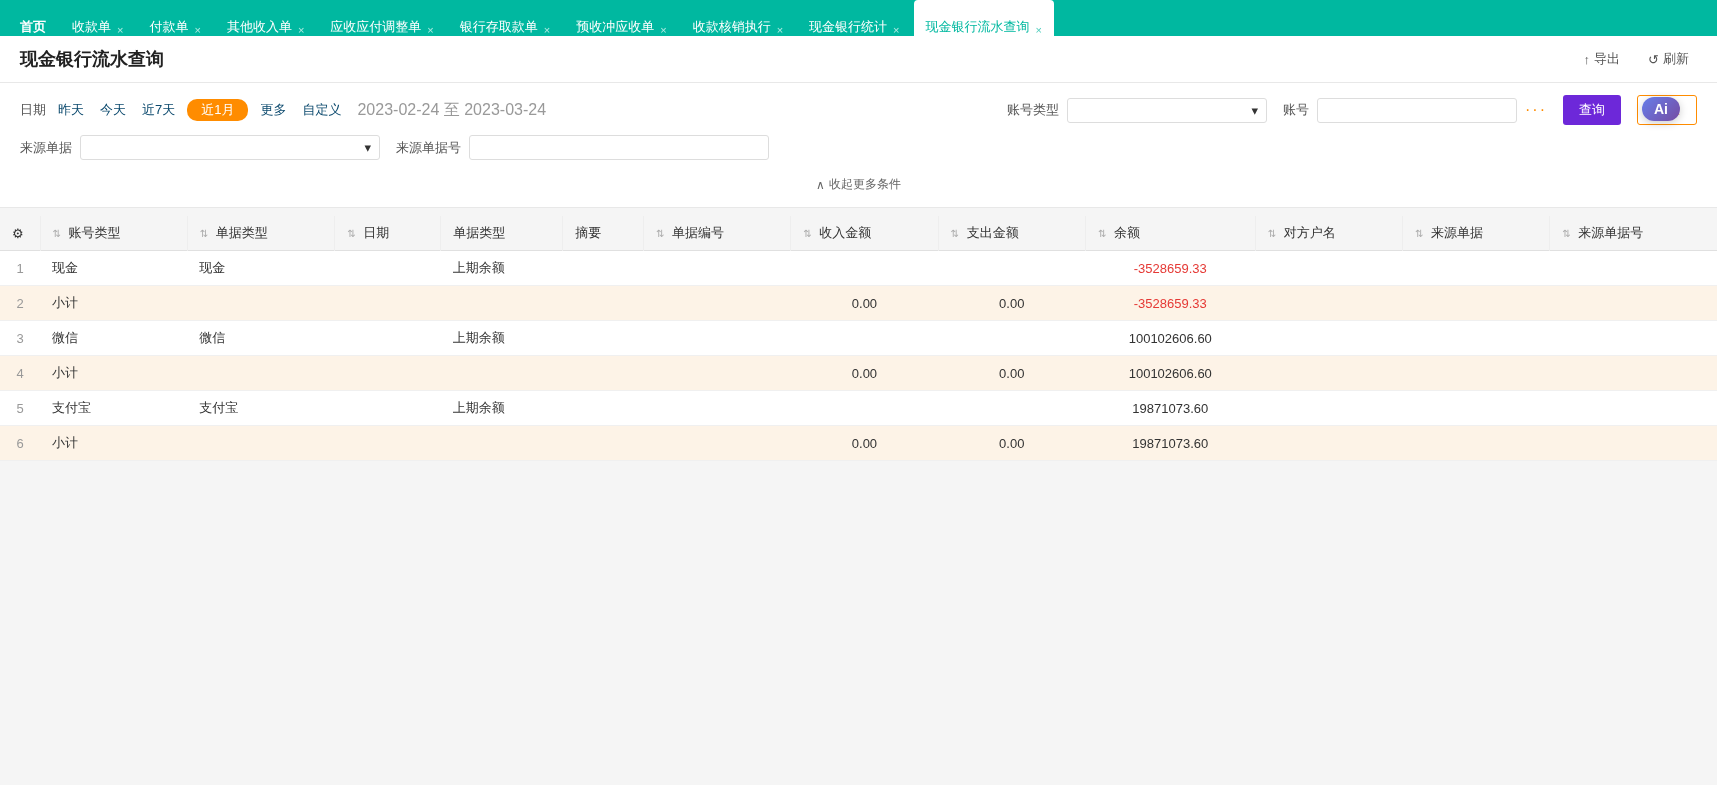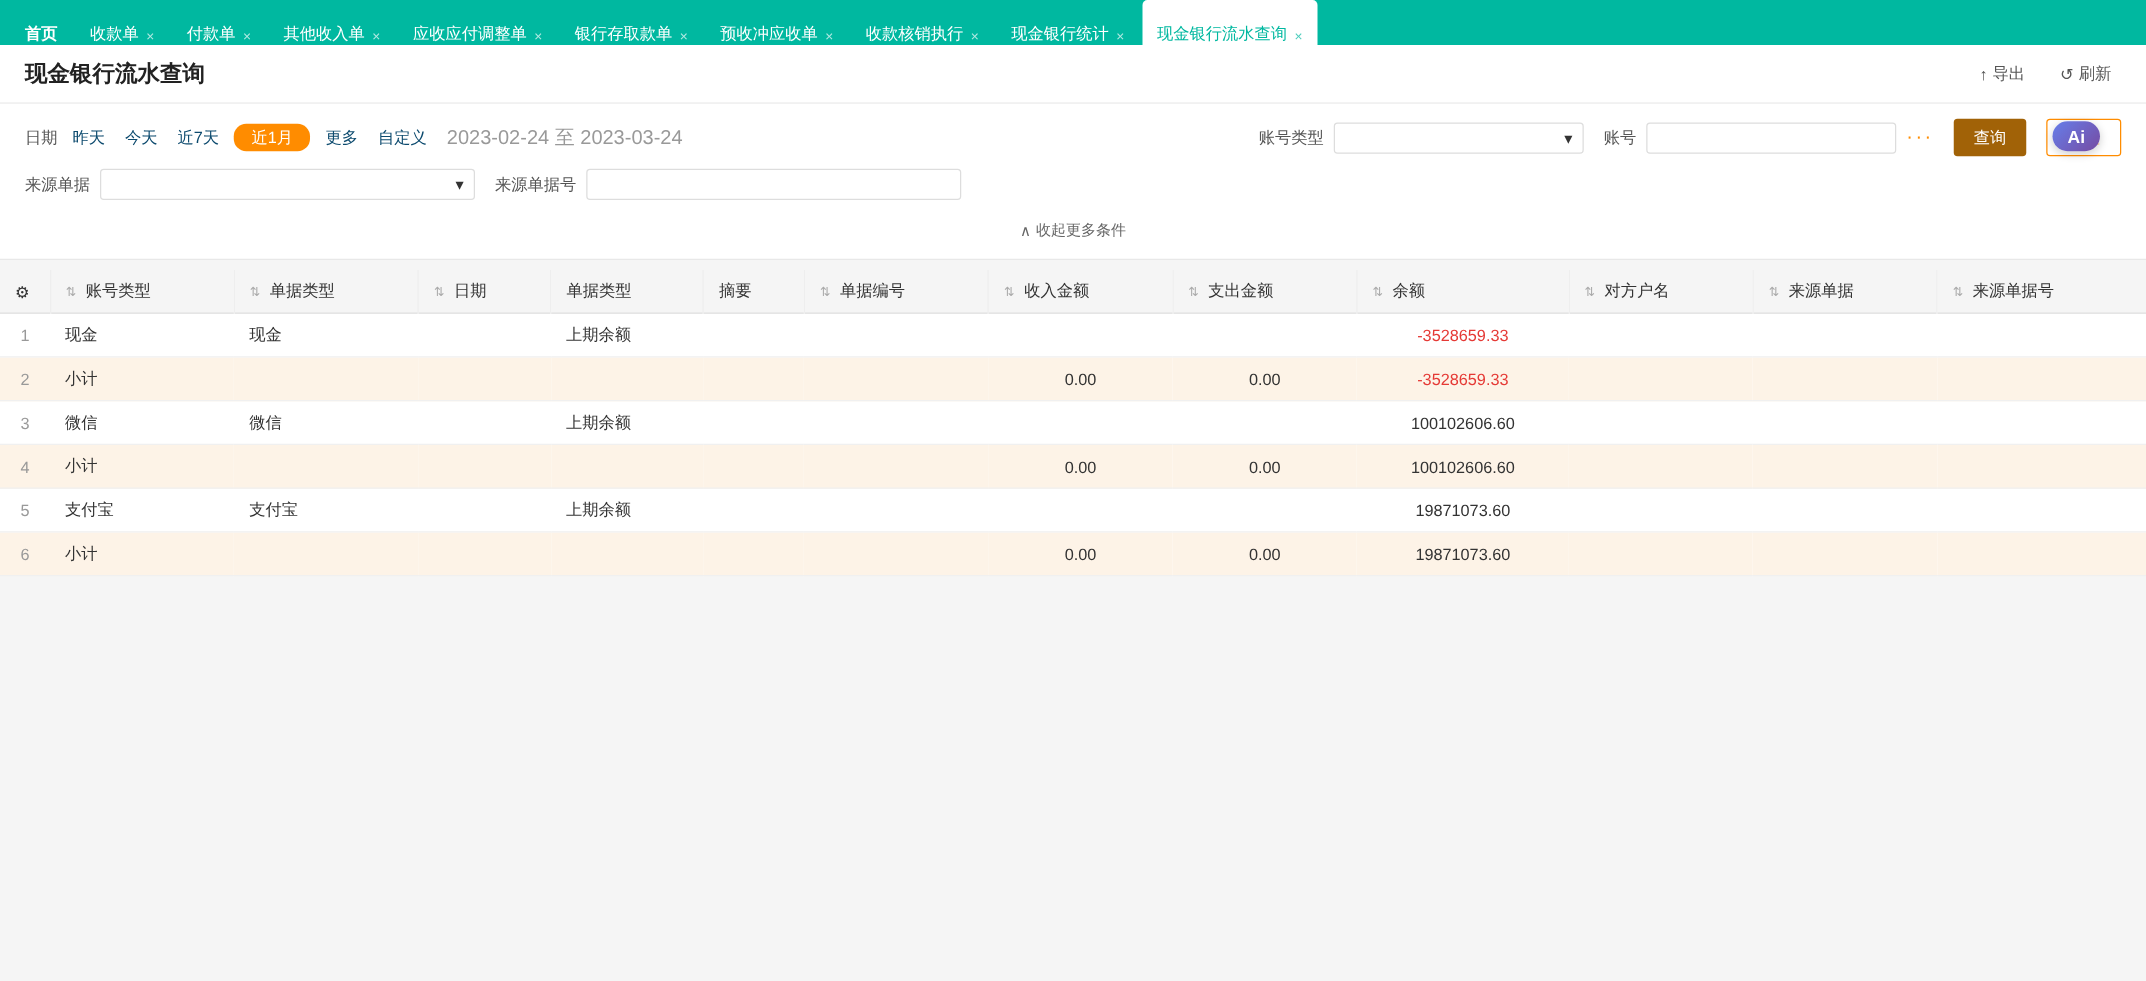--- a/index.html
+++ b/index.html
@@ -128,21 +128,21 @@
       font-size: 13px;
       outline: none;
     }
     .more-dots {
       color: #ff8c00;
       cursor: pointer;
       font-size: 16px;
       letter-spacing: 2px;
     }
     .btn-query {
-      background: #a16207;
+      background: #6d28d9;
       color: #fff;
       border: none;
       border-radius: 3px;
       padding: 6px 16px;
       cursor: pointer;
       font-size: 13px;
     }
     .btn-settings {
       background: #fff;
       color: #ff8c00;

